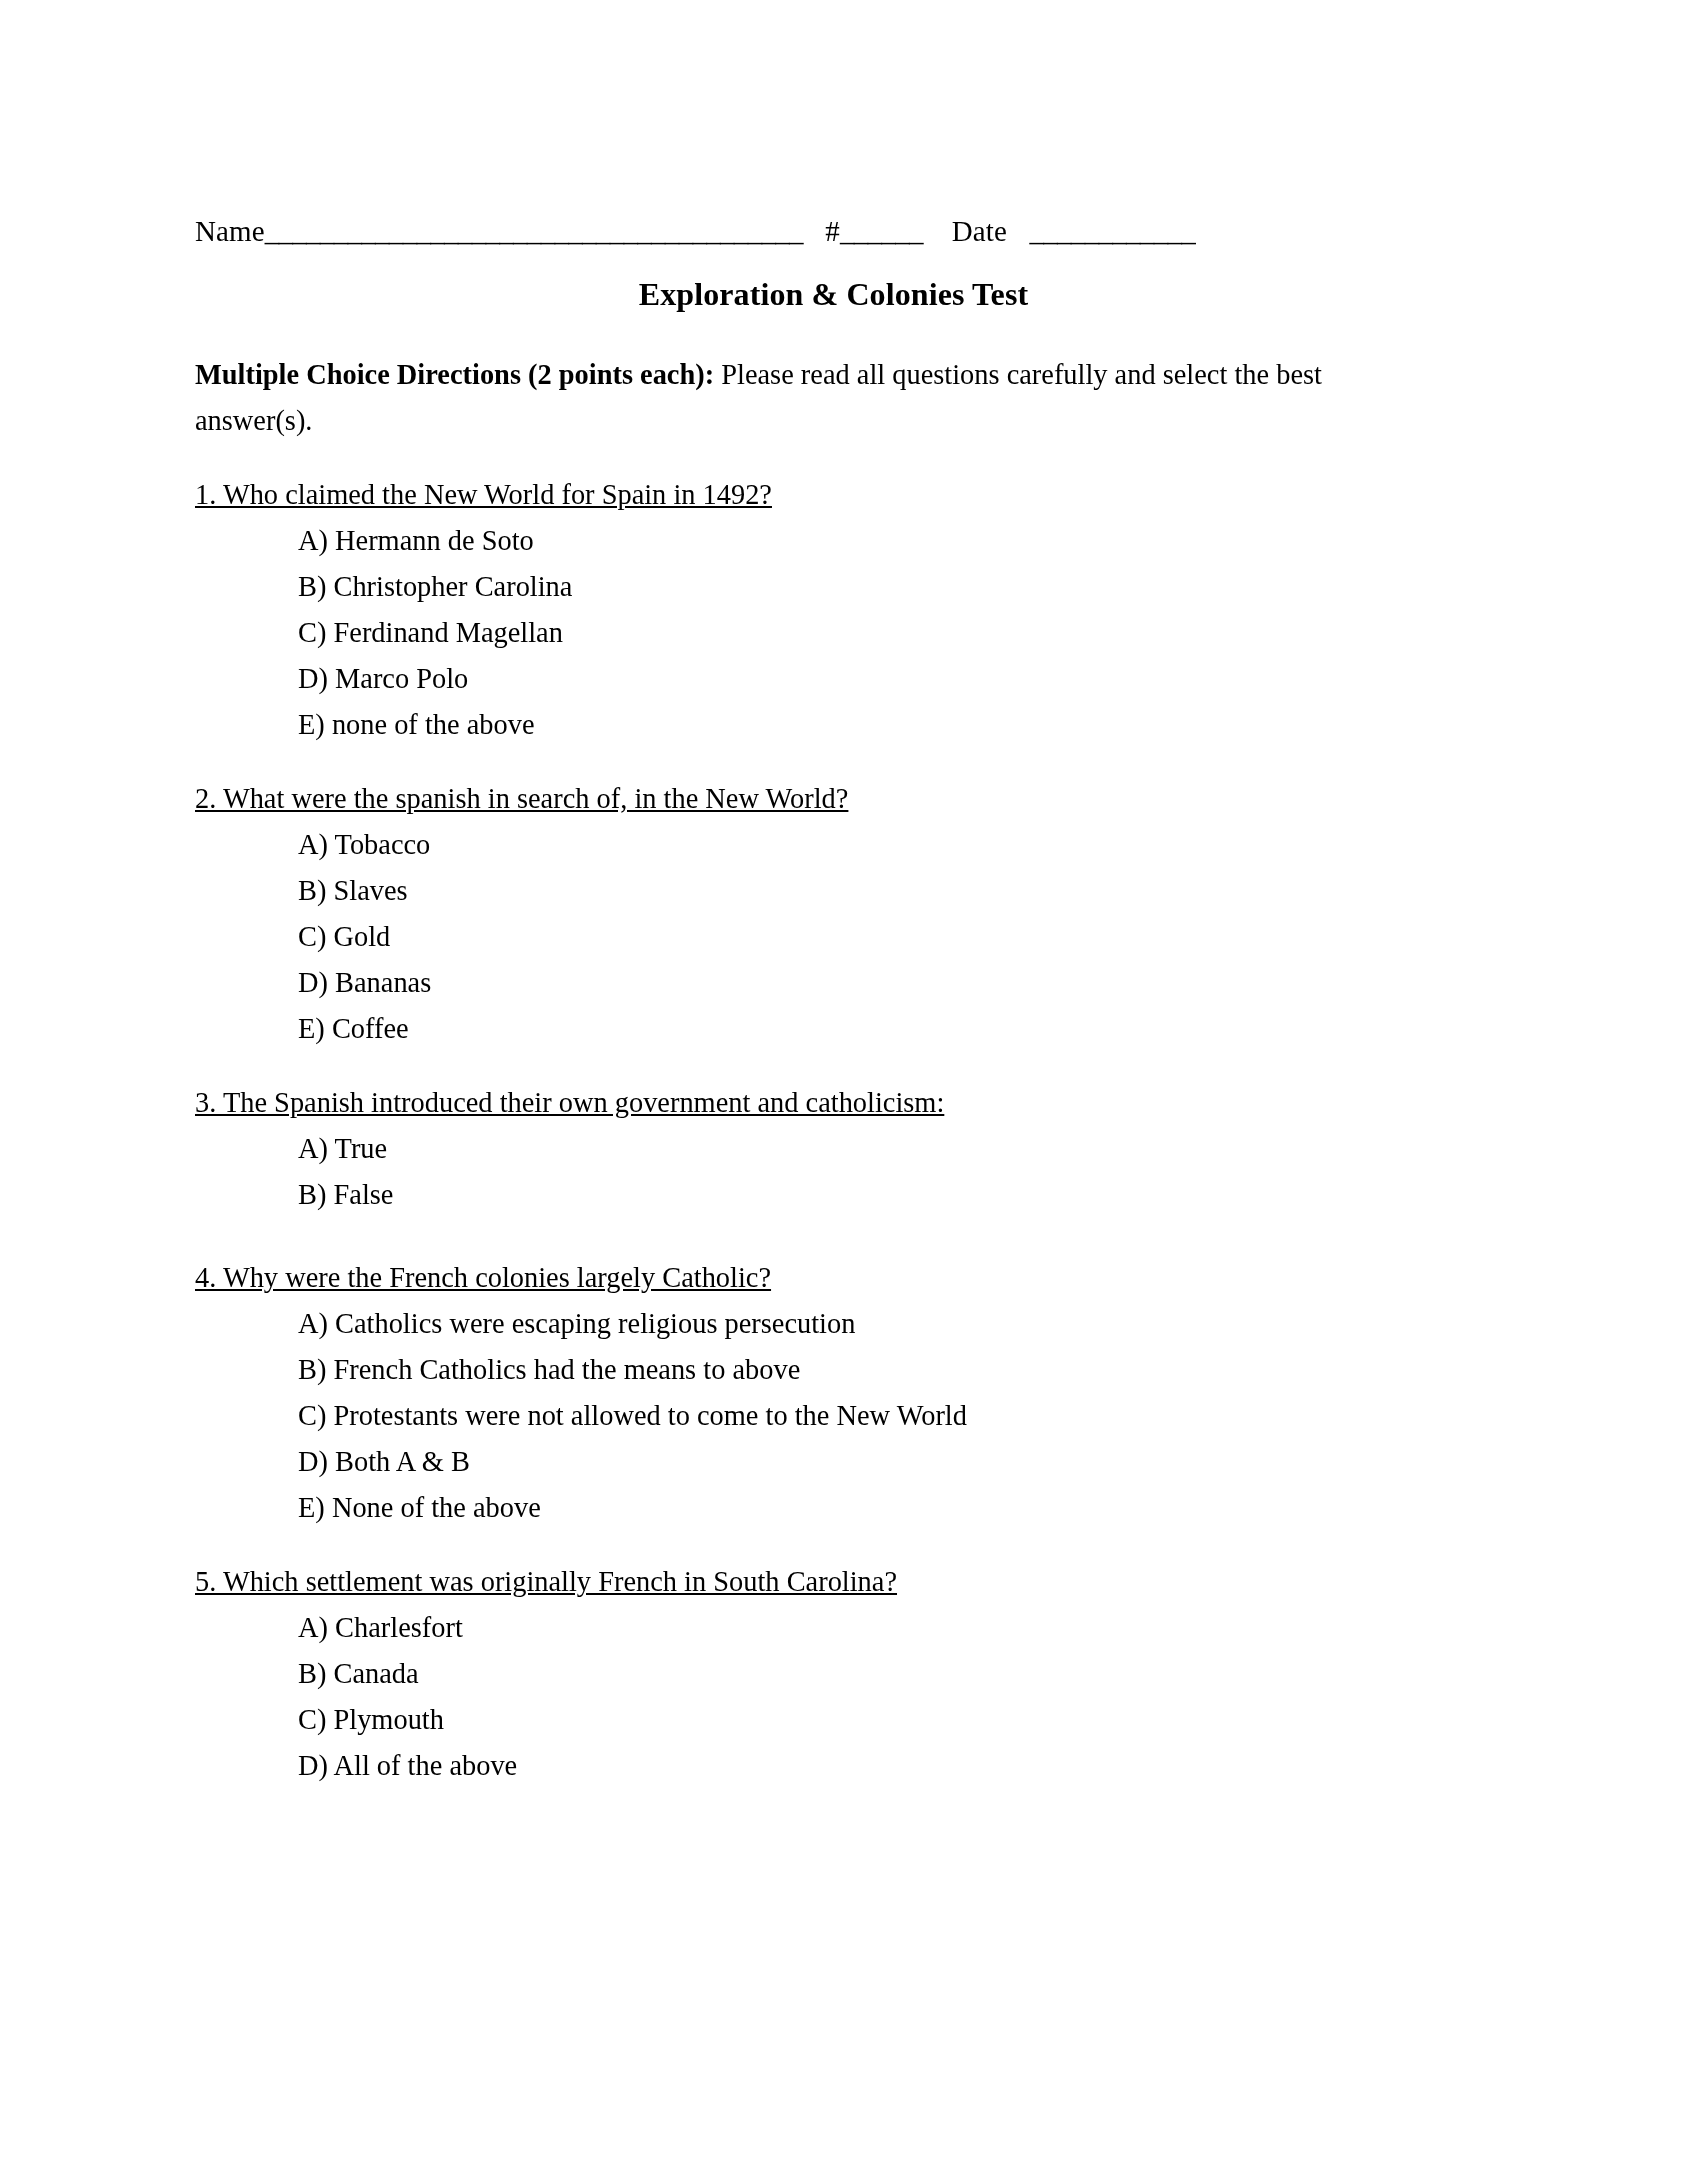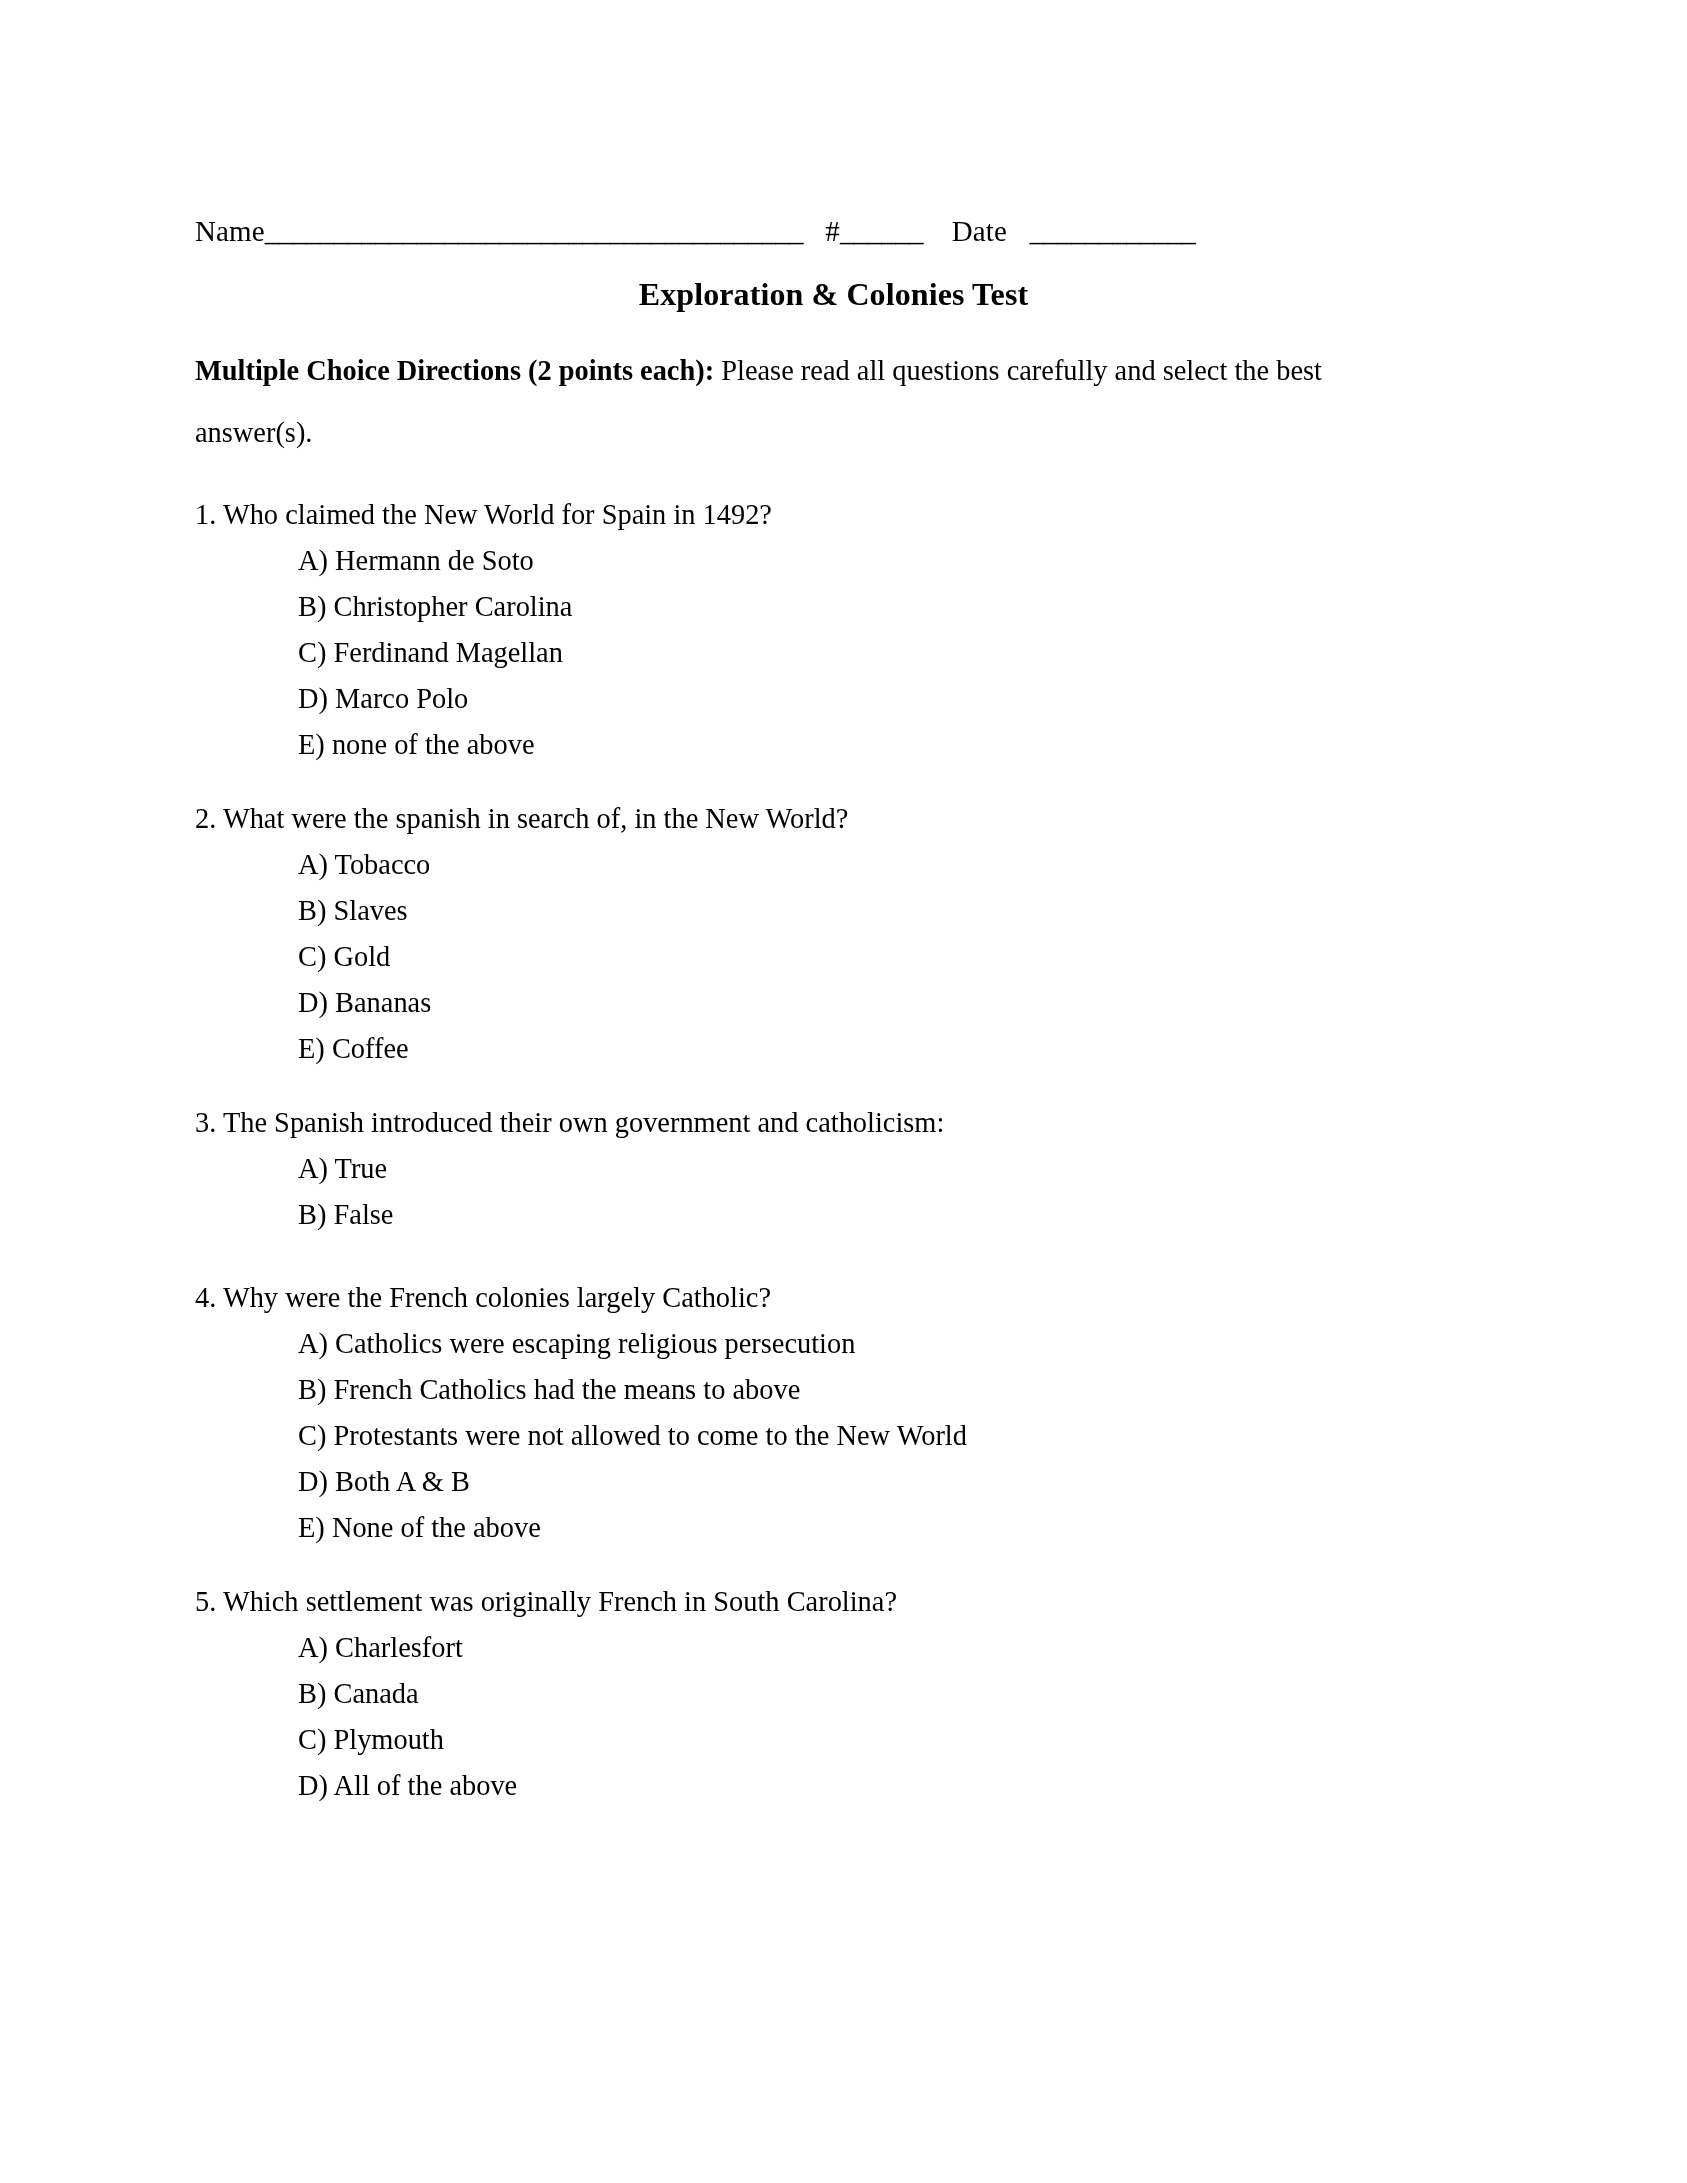--- a/index.html
+++ b/index.html
@@ -55,38 +55,39 @@
     text-align: center;
     margin: 20px 0 0 0;
     line-height: 44px;
     width: 1277px;
     letter-spacing: 0.1px;
   }
 
   
   .directions {
     font-size: 28.4px;
-    line-height: 62px;
-    margin-top: 24px;
+    line-height: 46px;
+    margin-top: 36px;
     width: 1237px;
     text-align: left;
   }
   .directions .lead { font-weight: bold; }
 
   
   .question-block {
     margin-top: 28px;
   }
   .question-block.extra-gap-after {
     margin-bottom: 37px;
   }
   .q-stem {
     font-size: 28.4px;
     line-height: 46px;
     white-space: nowrap;
+    text-decoration: underline;
   }
   .q-options {
     margin: 0;
     padding: 0;
     list-style: none;
   }
   .q-option {
     font-size: 28.4px;
     line-height: 46px;
     padding-left: 103px;

